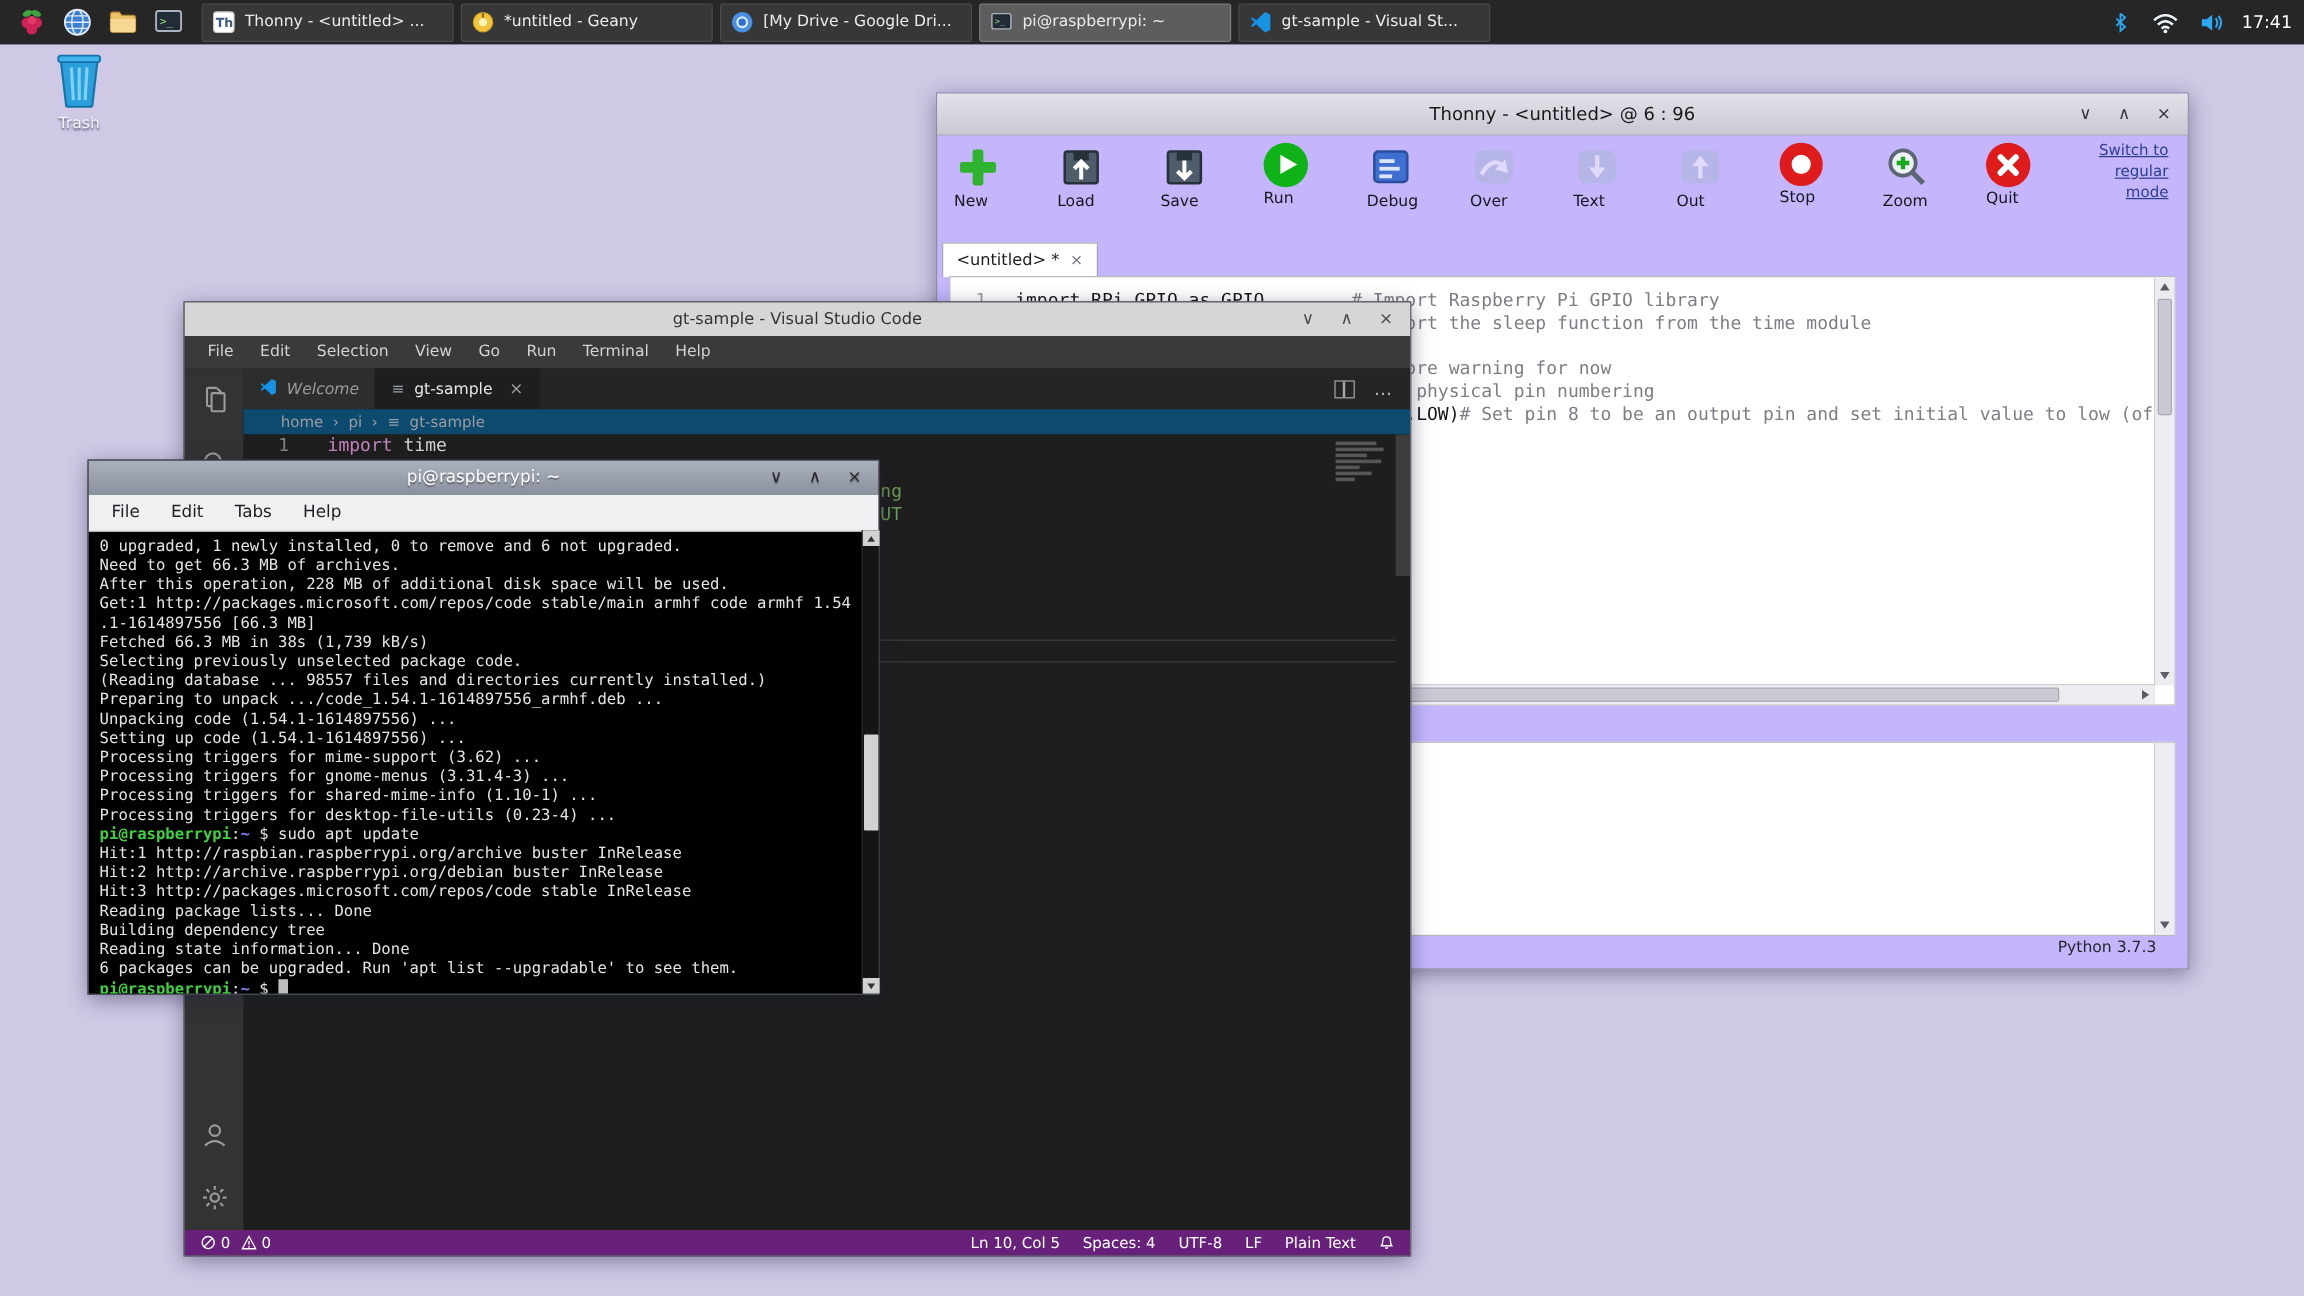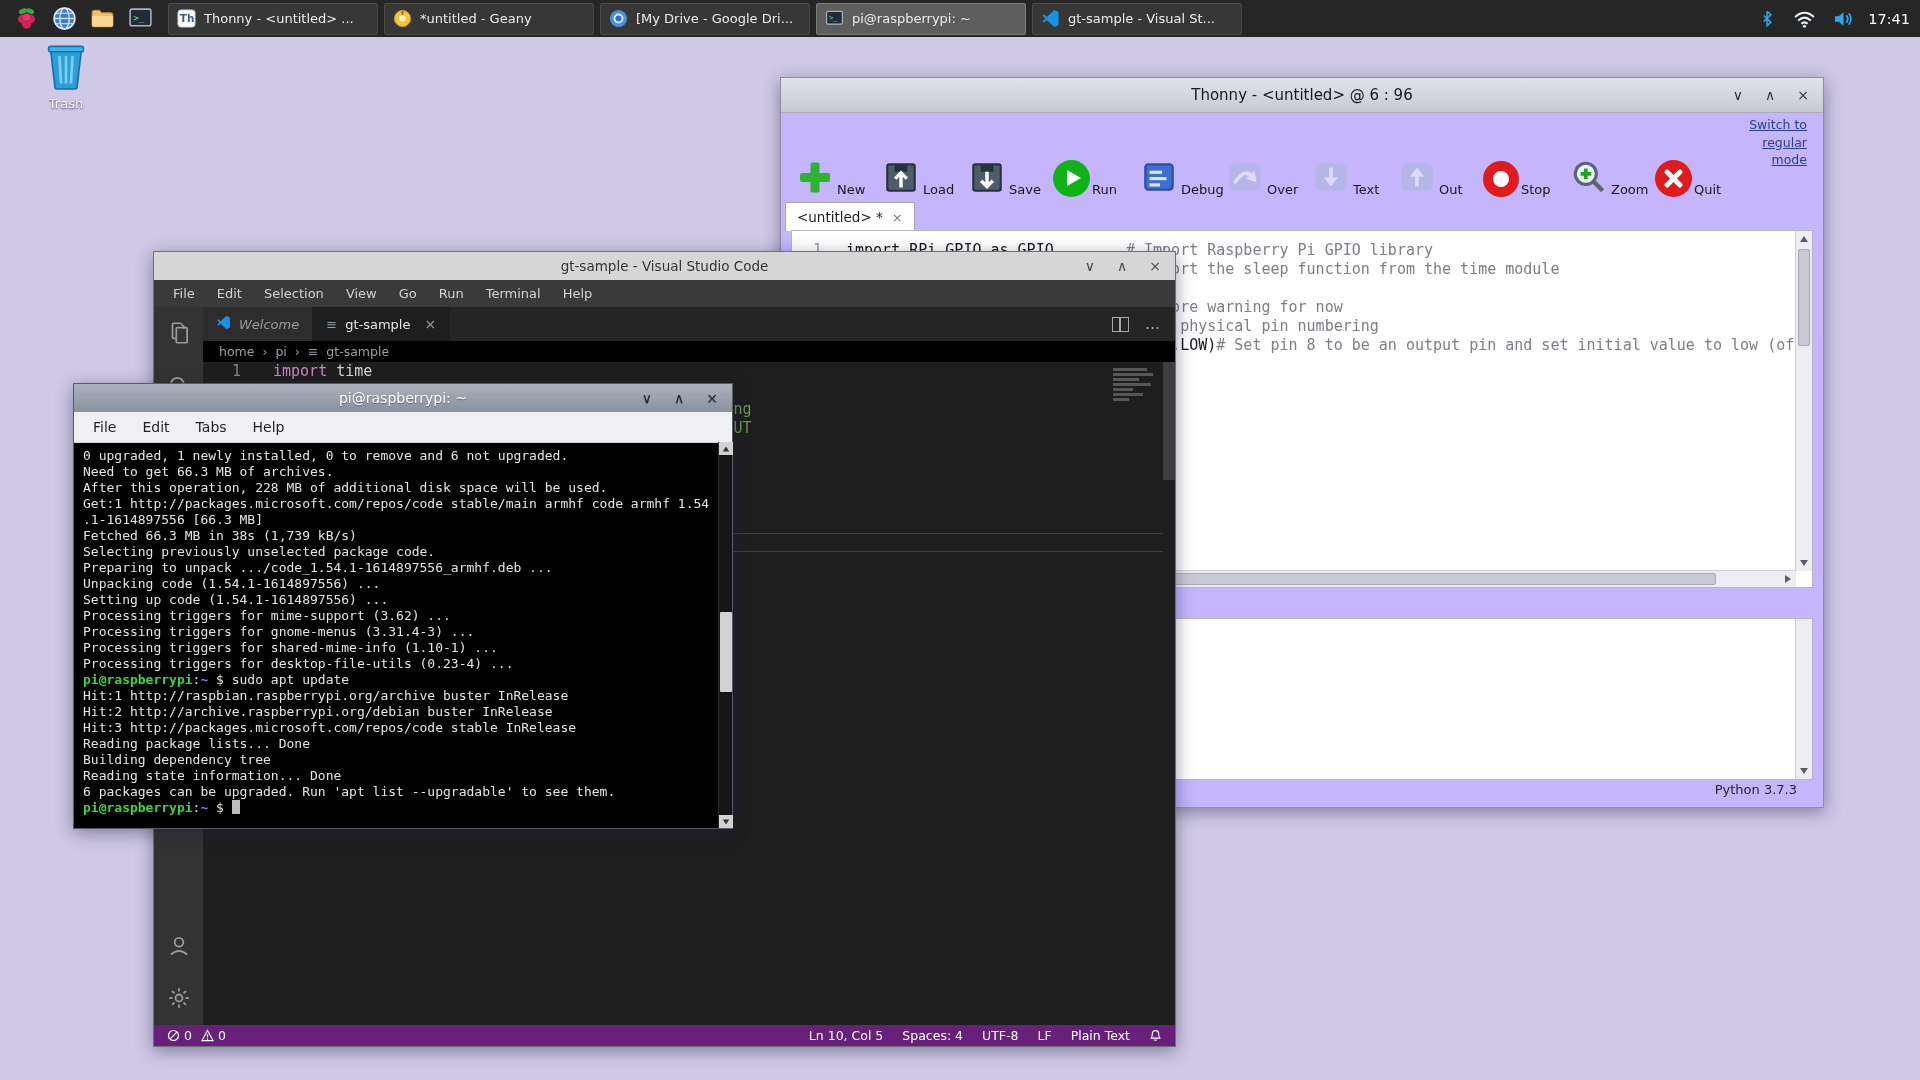--- a/index.html
+++ b/index.html
@@ -26,21 +26,21 @@
   .trash-label{color:#f4f4fa;font-size:13px;text-shadow:0 1px 2px rgba(40,40,70,.8);margin-top:2px;}
 
   
   #thonny{left:780px;top:77px;width:1044px;height:731px;background:#c4b5fd;z-index:2;}
   .t-titlebar{height:34px;background:linear-gradient(#e2e2e9,#c9c9d3);border-bottom:1px solid #adadb8;
               display:flex;align-items:center;justify-content:center;position:relative;
               font-size:15px;color:#17171c;}
   .winctl{position:absolute;right:14px;top:0;height:100%;display:flex;align-items:center;gap:22px;}
   .wbtn{font-size:14px;color:#34343c;line-height:1;}
   .t-toolbar{display:flex;padding:6px 0 0 14px;height:78px;position:relative;}
-  .tool{width:86px;display:flex;flex-direction:row;align-items:flex-end;gap:2px;}
+  .tool{width:86px;display:flex;flex-direction:column;align-items:flex-start;gap:2px;}
   .tool-label{font-size:13px;color:#17171c;}
   .tool.disabled .ti{opacity:.5;}
   .ti{width:40px;height:40px;display:flex;align-items:center;justify-content:center;position:relative;}
   .ti-new::before,.ti-new::after{content:"";position:absolute;left:5px;top:16px;width:30px;height:9px;
       background:#2eb32e;border-radius:2px;}
   .ti-new::after{transform:rotate(90deg);}
   .ti-run{width:37px;height:37px;border-radius:50%;background:#0fb318;position:relative;}
   .ti-run::after{content:"";position:absolute;left:14px;top:10px;border-left:14px solid #fff;
       border-top:8.5px solid transparent;border-bottom:8.5px solid transparent;}
   .ti-stop{width:36px;height:36px;border-radius:50%;border:10px solid #df1b1b;background:#fff;box-sizing:border-box;}
@@ -94,21 +94,21 @@
   .v-tab.active{background:#1e1e1e;color:#e6e6e6;}
   .v-tab .vicon svg{width:15px;height:15px;}
   .v-tab .fglyph{color:#8fa0aa;font-size:13px;}
   .v-tab .close{margin-left:6px;color:#9f9f9f;font-size:14px;}
   .welcome-italic{font-style:italic;}
   .v-tabs-right{margin-left:auto;display:flex;align-items:center;gap:16px;padding-right:14px;color:#b8b8b8;}
   .split-icon{width:15px;height:13px;border:1.5px solid #a8a8a8;position:relative;}
   .split-icon::after{content:"";position:absolute;left:6px;top:0;bottom:0;width:1.5px;background:#a8a8a8;}
   .more-glyph{font-size:15px;letter-spacing:1px;}
   .v-breadcrumb{position:absolute;left:49px;right:0;top:89px;height:21px;display:flex;align-items:center;
-      gap:8px;padding-left:16px;font-size:12.5px;color:#9d9da3;background:#000000;}
+      gap:8px;padding-left:31px;font-size:12.5px;color:#9d9da3;background:#0c4a6e;}
   .bc-file{color:#8fa0aa;}
   .v-editor{position:absolute;left:49px;right:0;top:110px;bottom:21px;background:#1e1e1e;overflow:hidden;}
   .v-lines{position:absolute;left:0;top:0;right:64px;font-family:"DejaVu Sans Mono",monospace;font-size:15px;}
   .vrow{height:19px;line-height:19px;white-space:pre;}
   .vnum{display:inline-block;width:38px;margin-right:32px;text-align:right;color:#858585;}
   .tok-kw{color:#c586c0;}.tok-pl{color:#d4d4d4;}.tok-cm{color:#6a9955;}
   .v-curline{position:absolute;left:0;right:12px;top:171px;height:19px;border-top:1px solid #3d3d3d;
       border-bottom:1px solid #3d3d3d;box-sizing:border-box;}
   .v-minimap{position:absolute;right:14px;top:4px;width:48px;}
   .mm-bar{height:3px;margin:2px 0;background:#626262;opacity:.85;}
@@ -436,20 +436,21 @@
         <span class="x-menu-item">Help</span>
       </div>
     <div class="x-body">
         <div class="xline"><span class="xout">0 upgraded, 1 newly installed, 0 to remove and 6 not upgraded.</span></div>
         <div class="xline"><span class="xout">Need to get 66.3 MB of archives.</span></div>
         <div class="xline"><span class="xout">After this operation, 228 MB of additional disk space will be used.</span></div>
         <div class="xline"><span class="xout">Get:1 http://packages.microsoft.com/repos/code stable/main armhf code armhf 1.54</span></div>
         <div class="xline"><span class="xout">.1-1614897556 [66.3 MB]</span></div>
         <div class="xline"><span class="xout">Fetched 66.3 MB in 38s (1,739 kB/s)</span></div>
         <div class="xline"><span class="xout">Selecting previously unselected package code.</span></div>
+        <div class="xline"><span class="xout">(Reading database ... 98557 files and directories currently installed.)</span></div>
         <div class="xline"><span class="xout">Preparing to unpack .../code_1.54.1-1614897556_armhf.deb ...</span></div>
         <div class="xline"><span class="xout">Unpacking code (1.54.1-1614897556) ...</span></div>
         <div class="xline"><span class="xout">Setting up code (1.54.1-1614897556) ...</span></div>
         <div class="xline"><span class="xout">Processing triggers for mime-support (3.62) ...</span></div>
         <div class="xline"><span class="xout">Processing triggers for gnome-menus (3.31.4-3) ...</span></div>
         <div class="xline"><span class="xout">Processing triggers for shared-mime-info (1.10-1) ...</span></div>
         <div class="xline"><span class="xout">Processing triggers for desktop-file-utils (0.23-4) ...</span></div>
         <div class="xline"><span class="p-user">pi@raspberrypi</span><span class="p-sep">:</span><span class="p-path">~</span><span class="p-sign"> $ </span><span class="xcmd">sudo apt update</span></div>
         <div class="xline"><span class="xout">Hit:1 http://raspbian.raspberrypi.org/archive buster InRelease</span></div>
         <div class="xline"><span class="xout">Hit:2 http://archive.raspberrypi.org/debian buster InRelease</span></div>

